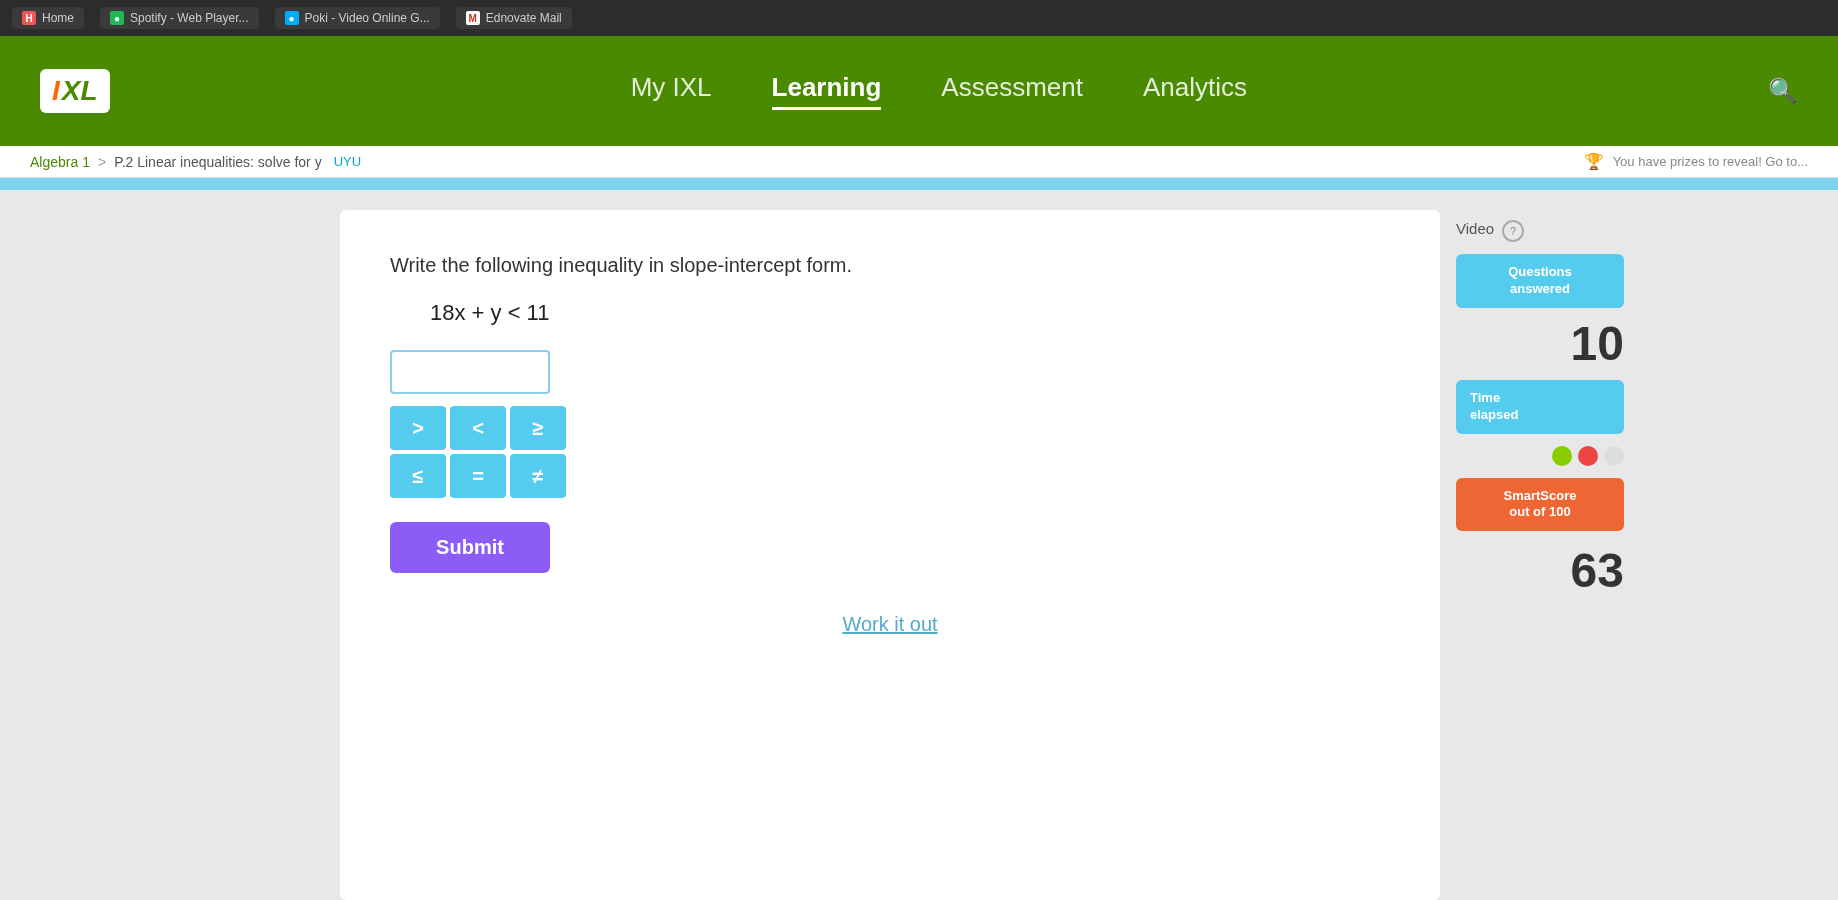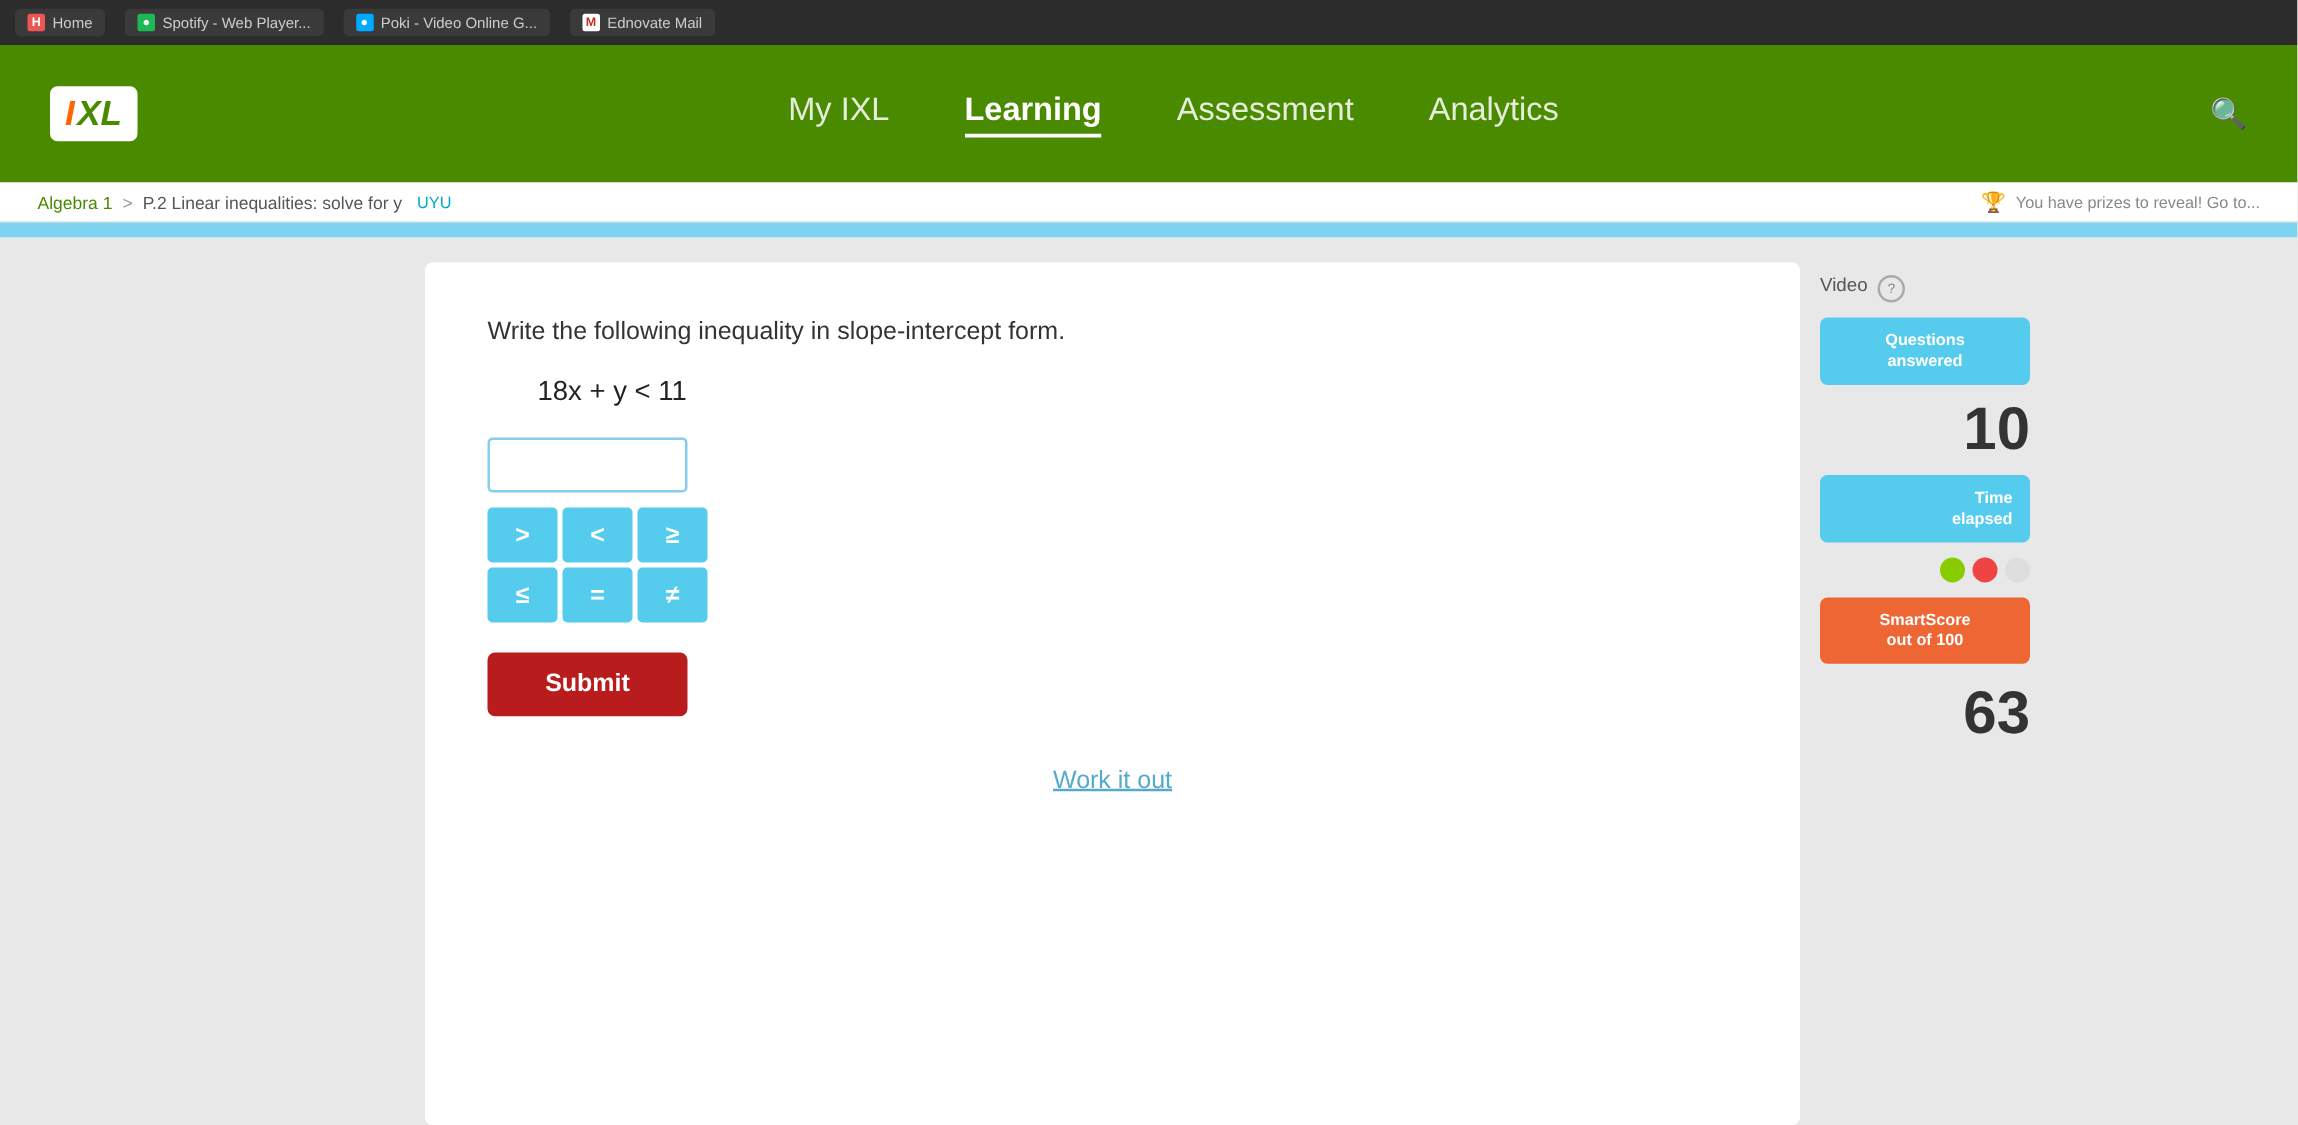--- a/index.html
+++ b/index.html
@@ -192,21 +192,21 @@
       font-size: 20px;
       font-weight: bold;
       cursor: pointer;
       display: flex;
       align-items: center;
       justify-content: center;
     }
 
     
     .submit-btn {
-      background: #b91c1c;
+      background: #8b5cf6;
       color: white;
       border: none;
       border-radius: 6px;
       padding: 14px 40px;
       font-size: 20px;
       font-weight: bold;
       cursor: pointer;
       min-width: 160px;
     }
 
@@ -272,21 +272,21 @@
 
     .time-elapsed-btn {
       background: #55ccee;
       color: white;
       border: none;
       border-radius: 6px;
       padding: 10px 14px;
       font-size: 13px;
       font-weight: bold;
       cursor: pointer;
-      text-align: right;
+      text-align: left;
       line-height: 1.3;
     }
 
     .score-dots {
       display: flex;
       gap: 6px;
       justify-content: flex-end;
     }
     .dot {
       width: 20px;

